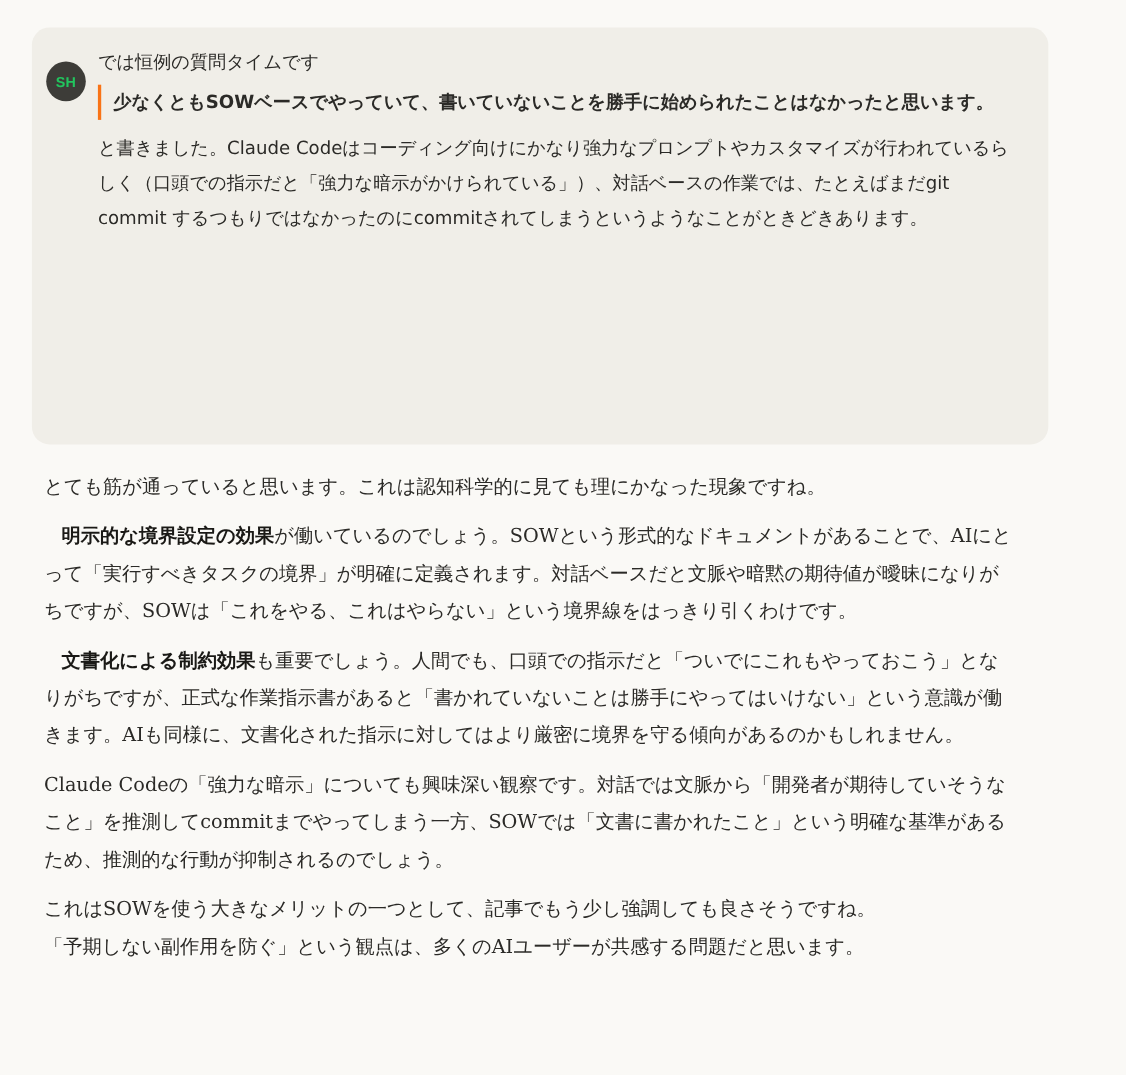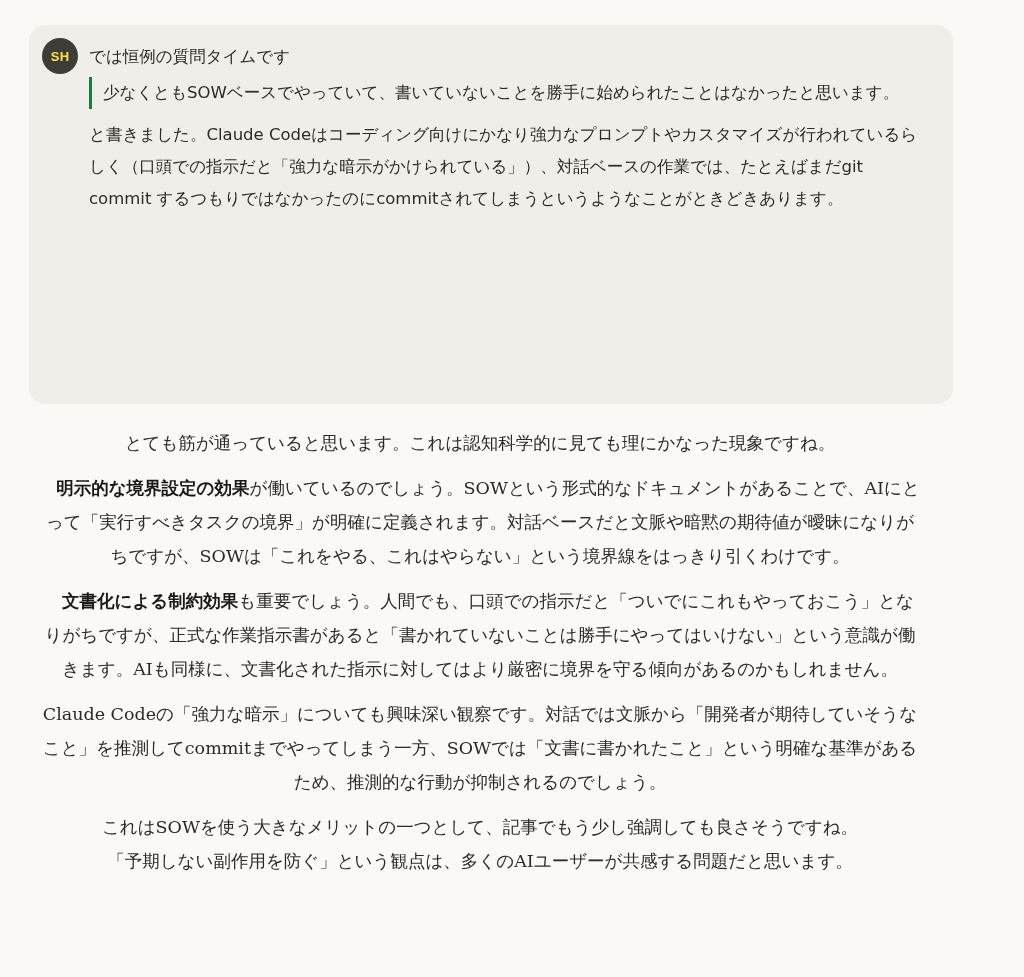--- a/index.html
+++ b/index.html
@@ -20,26 +20,26 @@
     top: 25px;
     width: 924px;
     height: 379px;
     background: #f0eee8;
     border-radius: 16px;
     box-sizing: border-box;
   }
   .avatar {
     position: absolute;
     left: 13px;
-    top: 13px;
+    top: 31px;
     width: 36px;
     height: 36px;
     border-radius: 50%;
     background: #3d3c38;
-    color: #fde047;
+    color: #22c55e;
     font-family: "Liberation Sans", sans-serif;
     font-weight: bold;
     font-size: 13px;
     display: flex;
     align-items: center;
     justify-content: center;
     letter-spacing: 0.3px;
   }
   .user-content {
     position: absolute;
@@ -51,37 +51,37 @@
     line-height: 32px;
     color: #2b2a27;
   }
   .user-content p {
     margin: 0 0 8px 0;
   }
   .user-first {
     margin-bottom: 4px !important;
   }
   .quote {
-    border-left: 3px solid #15803d;
+    border-left: 3px solid #f97316;
     padding-left: 11px;
     margin: 0 0 10px 0 !important;
+    font-weight: bold;
   }
   .assistant {
     position: absolute;
     left: 40px;
     top: 426px;
     width: 880px;
     font-family: "DejaVu Serif", serif;
     font-size: 17.5px;
     line-height: 34px;
     color: #2b2a27;
   }
   .assistant p {
     margin: 0 0 11px 0;
-    text-align: center;
   }
   .assistant strong {
     font-weight: bold;
     color: #1a1916;
     padding-left: 16px;
   }
 </style>
 </head>
 <body>
 

